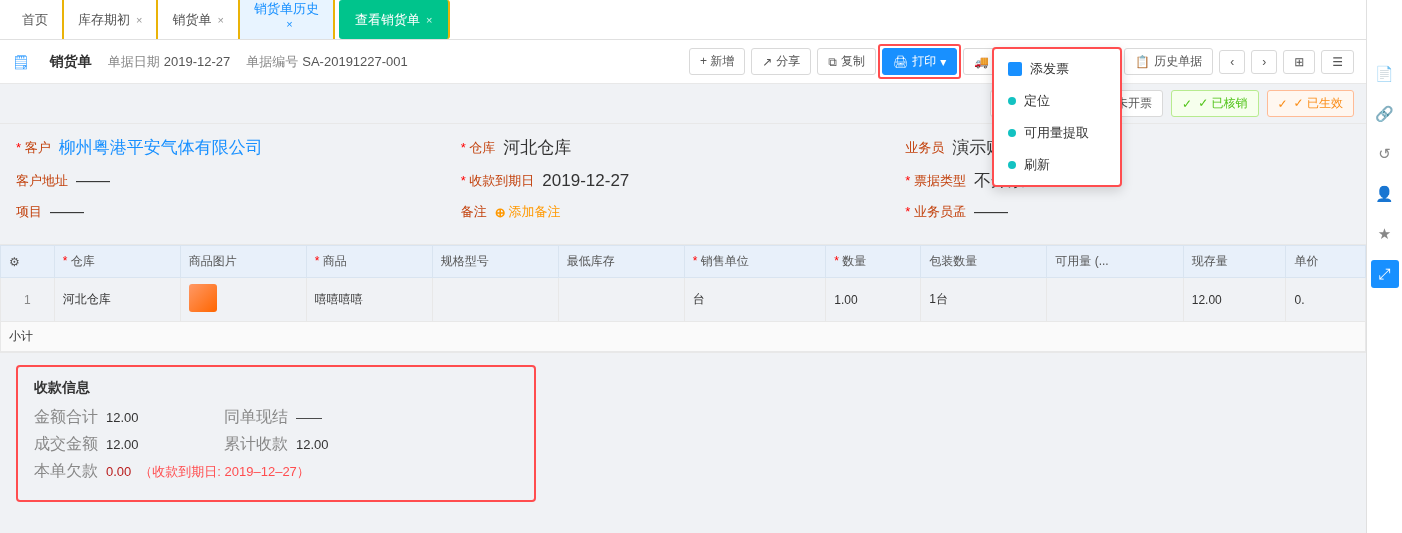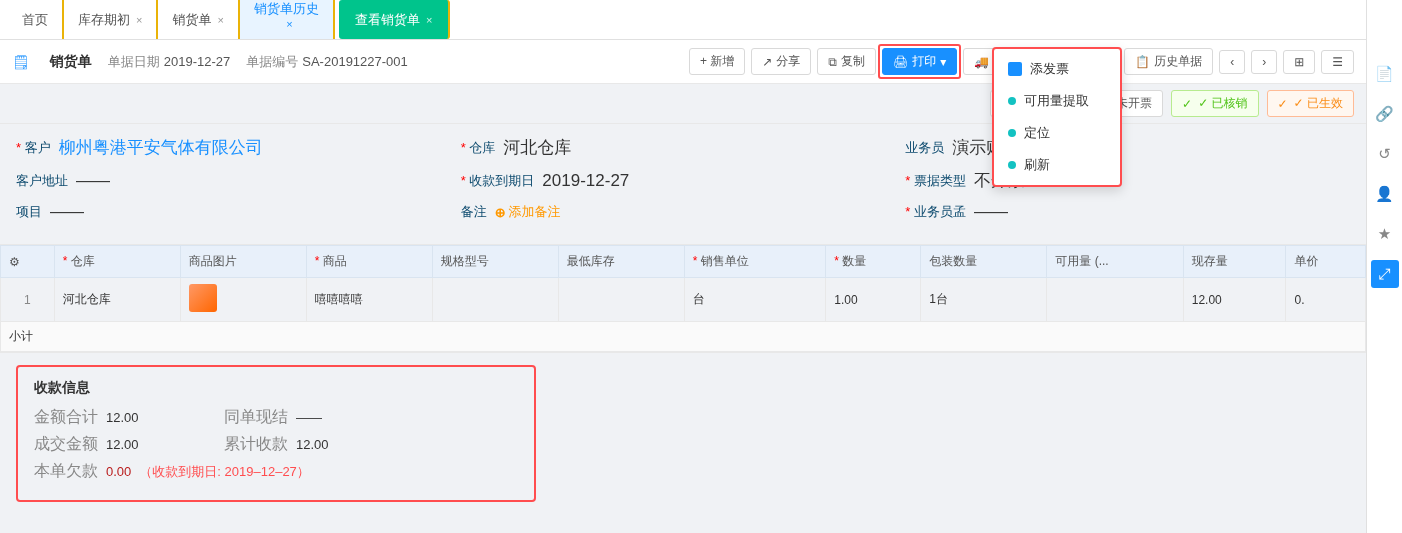--- a/index.html
+++ b/index.html
@@ -75,21 +75,21 @@
     .form-section {
       padding: 12px 16px; border-bottom: 1px solid #e8e8e8;
     }
     .form-row {
       display: flex; align-items: center; margin-bottom: 10px; gap: 0;
     }
     .form-field {
       display: flex; align-items: center; flex: 1; min-width: 0;
     }
     .form-label {
-      color: #0c4a6e; font-size: 13px; white-space: nowrap; margin-right: 8px;
+      color: #c2410c; font-size: 13px; white-space: nowrap; margin-right: 8px;
     }
     .form-label.required::before { content: '* '; color: red; }
     .form-value {
       color: #333; font-size: 17px;
     }
     .form-value.link { color: #1890ff; cursor: pointer; }
     .add-note-btn {
       display: flex; align-items: center; gap: 3px; color: #ff9900; cursor: pointer; font-size: 13px;
     }
     .add-note-btn .plus { font-weight: bold; }
@@ -407,23 +407,23 @@
   </div>
 </div>
 
 <div class="dropdown-menu">
   <div class="dropdown-item">
     <span class="icon-square"></span>
     <span>添发票</span>
   </div>
   <div class="dropdown-item">
     <span class="dot teal"></span>
-    <span>可用量提取</span>
+    <span>定位</span>
   </div>
   <div class="dropdown-item">
     <span class="dot teal"></span>
-    <span>定位</span>
+    <span>可用量提取</span>
   </div>
   <div class="dropdown-item">
     <span class="dot teal"></span>
     <span>刷新</span>
   </div>
 </div>
 
 </body></html>

